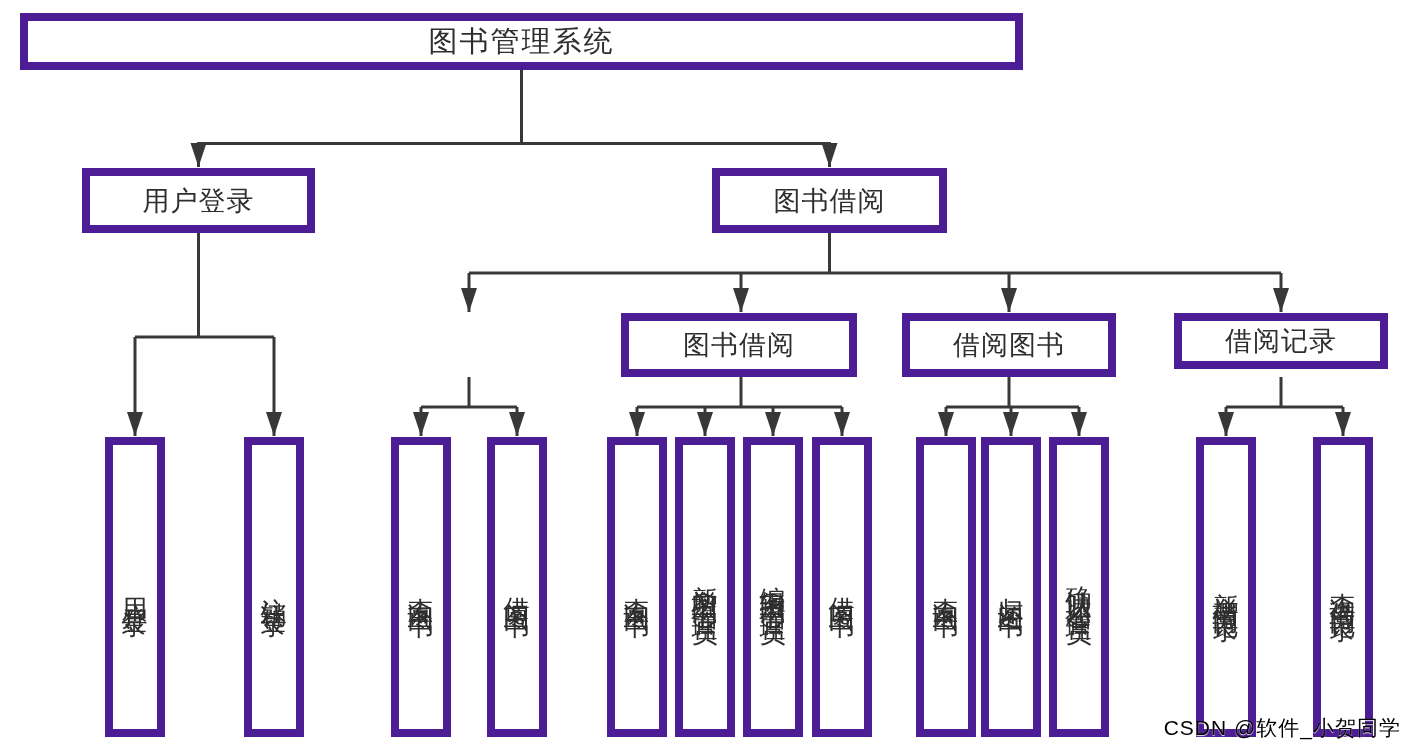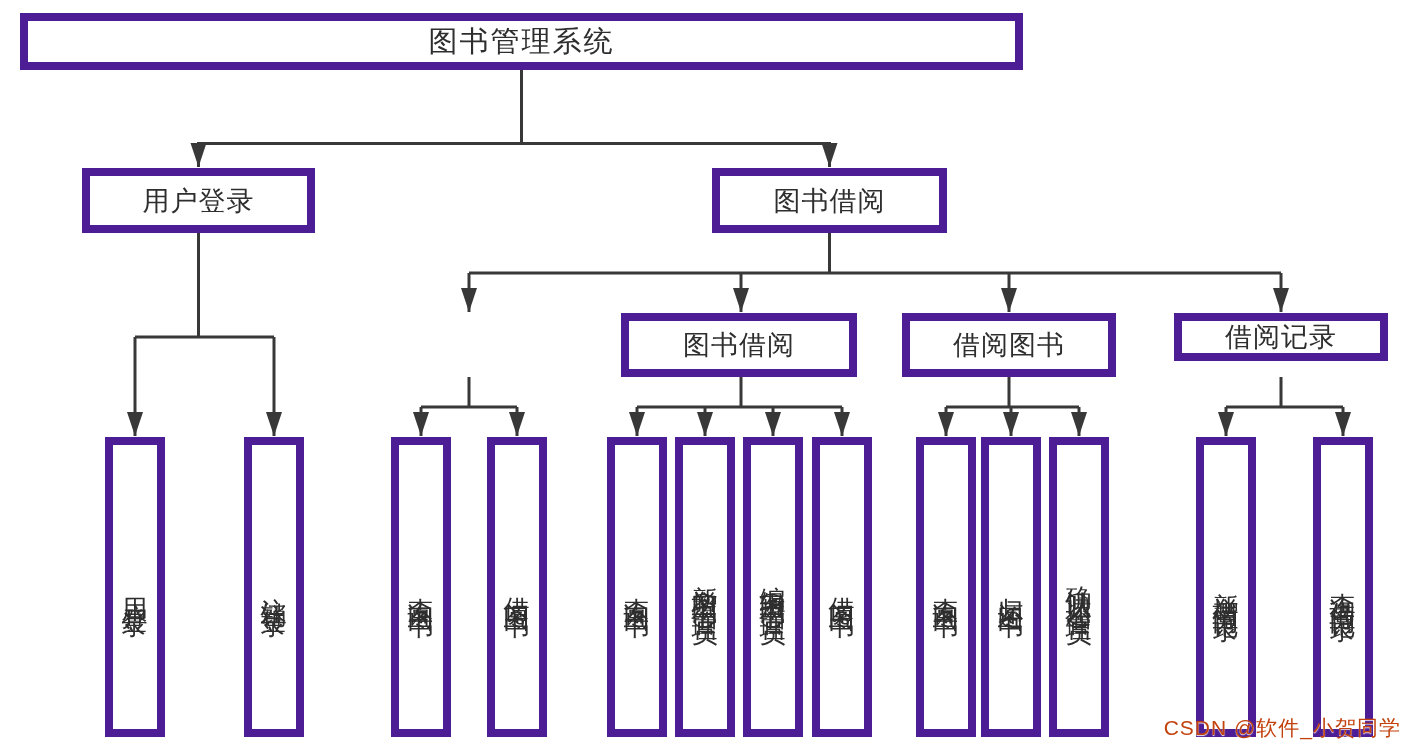--- a/index.html
+++ b/index.html
@@ -14,21 +14,21 @@
     z-index:2;
   }
   .node .label{font-size:27px;letter-spacing:1px;white-space:nowrap;}
   .node.root .label{font-size:29px;letter-spacing:2px;}
   .node.leaf .label{
     writing-mode:vertical-rl;text-orientation:mixed;
     font-size:26px;letter-spacing:5px;white-space:normal;line-height:1;
   }
   .watermark{
     position:absolute;right:4px;bottom:5px;z-index:3;
-    font-size:21px;color:#c2410c;letter-spacing:1px;
+    font-size:21px;color:#000000;letter-spacing:1px;
     text-shadow:0 1px 1px rgba(255,255,255,.9);
   }
 </style>
 </head>
 <body>
 
 <div class="stage">
 
   <svg class="connectors" viewBox="0 0 1405 747" xmlns="http://www.w3.org/2000/svg">
     <defs>
@@ -83,21 +83,21 @@
   <div class="node" style="left:712px;top:168px;width:235px;height:65px">
     <span class="label">图书借阅</span>
   </div>
 
   <div class="node" style="left:621px;top:313px;width:236px;height:64px">
     <span class="label">图书借阅</span>
   </div>
   <div class="node" style="left:902px;top:313px;width:214px;height:64px">
     <span class="label">借阅图书</span>
   </div>
-  <div class="node" style="left:1174px;top:313px;width:214px;height:48px">
+  <div class="node" style="left:1174px;top:313px;width:214px;height:56px">
     <span class="label">借阅记录</span>
   </div>
 
   <div class="node leaf" style="left:105px;top:437px;width:60px;height:300px">
     <span class="label">用户登录</span>
   </div>
   <div class="node leaf" style="left:244px;top:437px;width:60px;height:300px">
     <span class="label">注销登录</span>
   </div>
 

